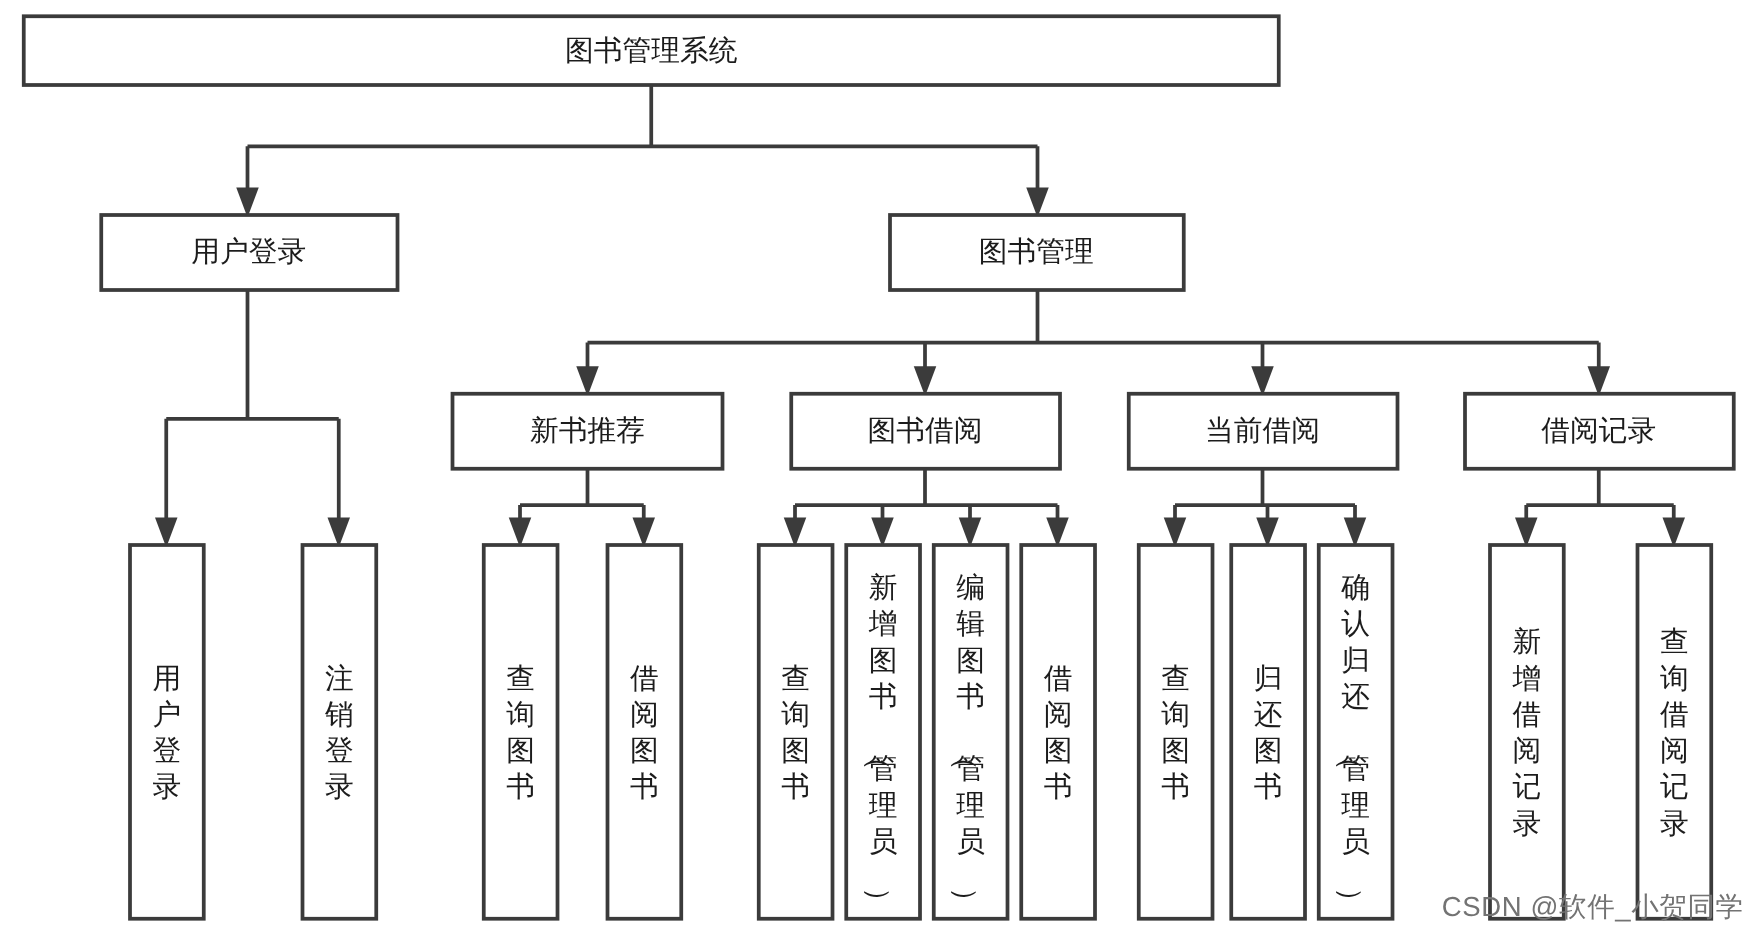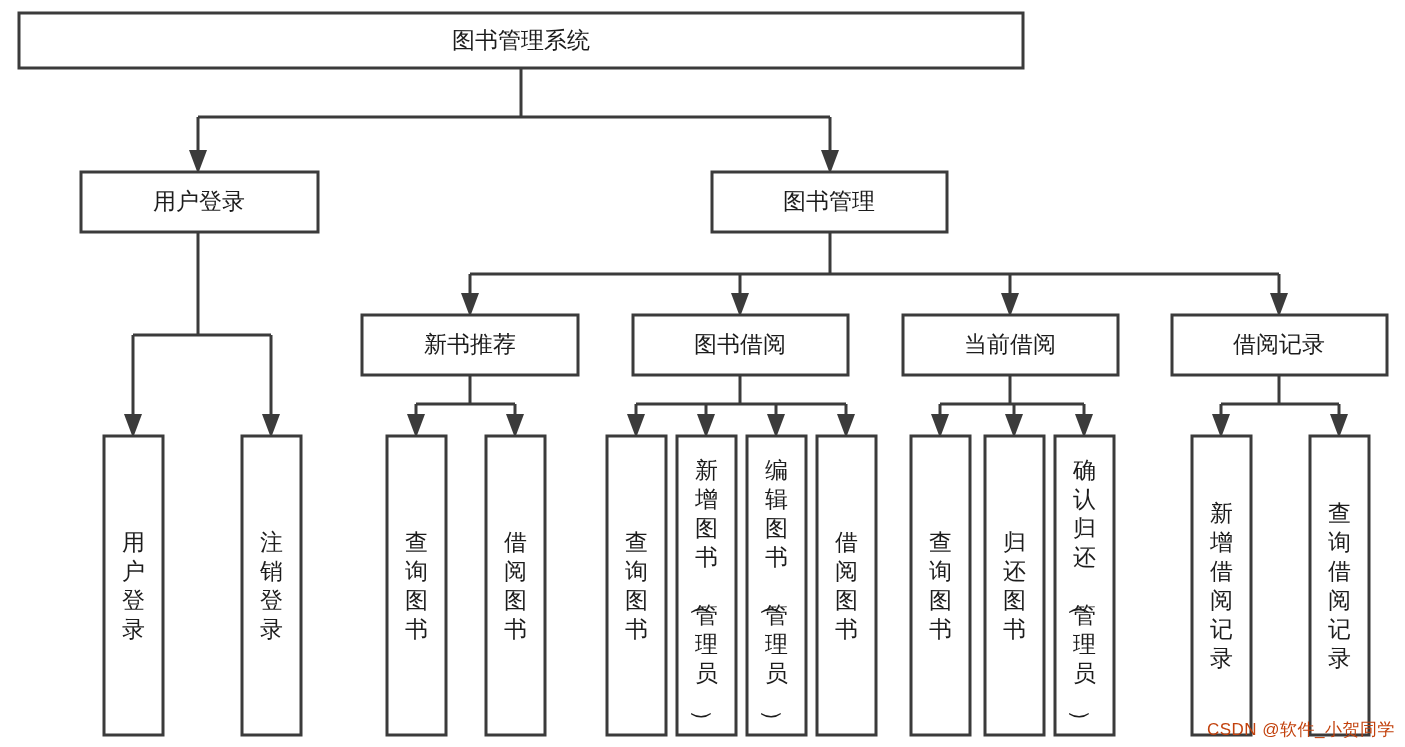--- a/index.html
+++ b/index.html
@@ -47,22 +47,22 @@
   }
   .arrow-head {
     fill: #3b3b3b;
     stroke: none;
   }
   .watermark {
     position: absolute;
     right: 10px;
     bottom: 6px;
     font-family: "Liberation Sans", "DejaVu Sans", sans-serif;
-    font-size: 17px;
-    color: #c2410c;
+    font-size: 22px;
+    color: #737373;
     letter-spacing: 0.5px;
     white-space: nowrap;
     pointer-events: none;
   }
 </style>
 </head>
 <body>
 
 <div id="chart-root">
   <svg width="1405" height="747" viewBox="0 0 1405 747" xmlns="http://www.w3.org/2000/svg">

